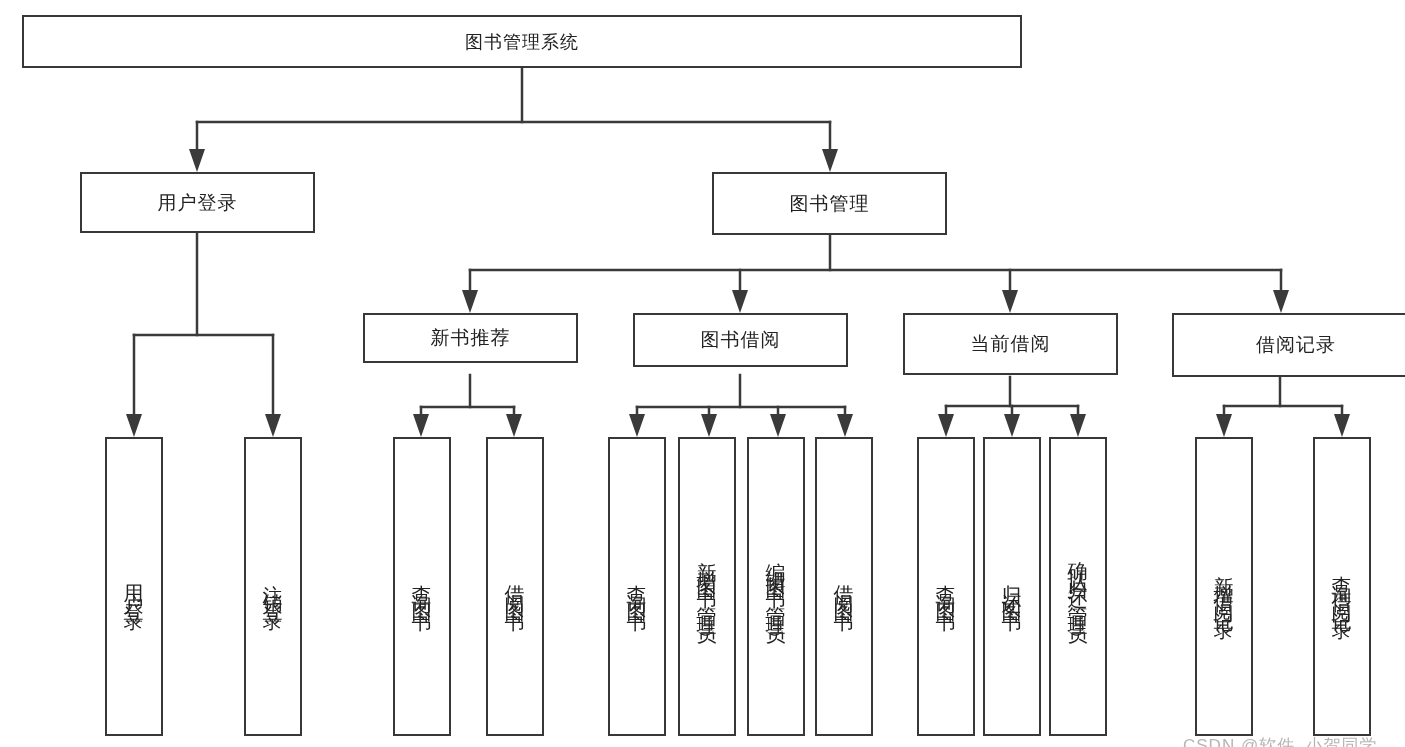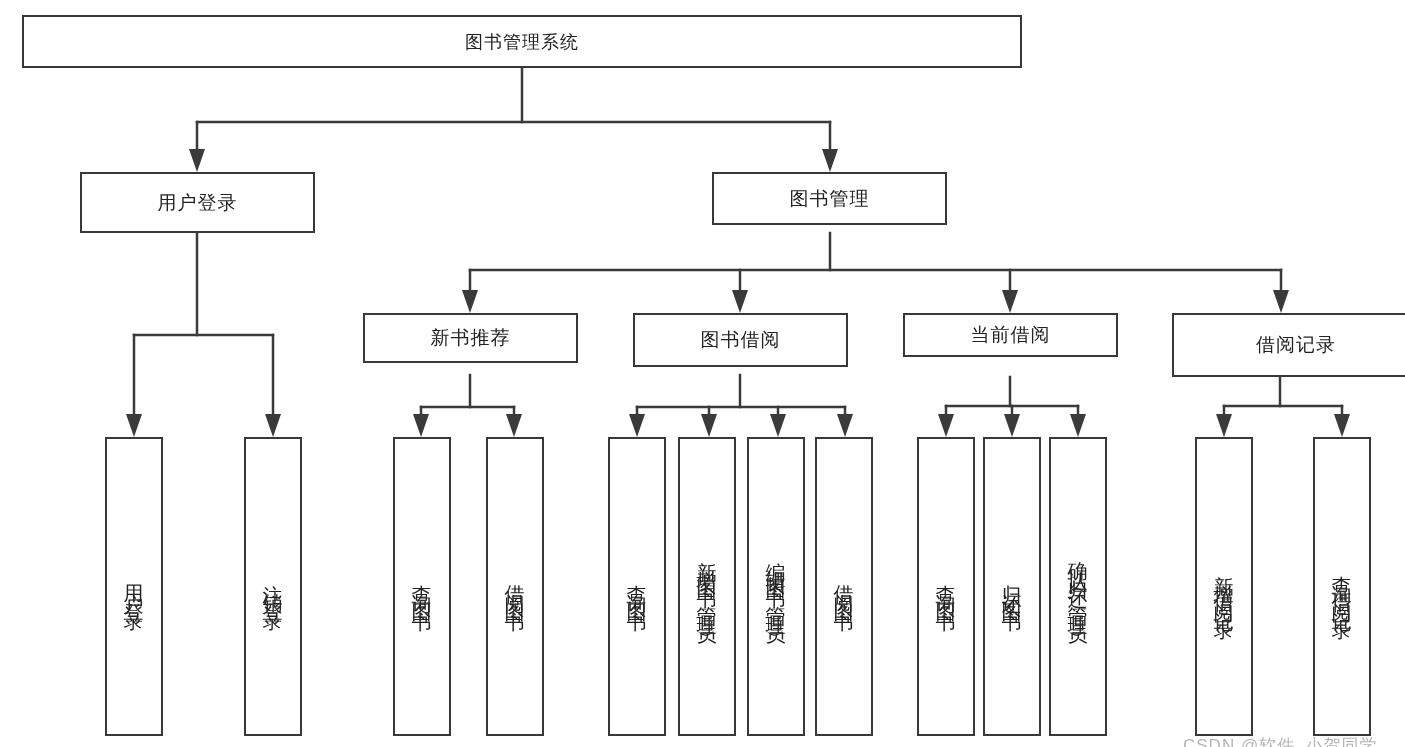--- a/index.html
+++ b/index.html
@@ -35,24 +35,24 @@
     writing-mode: vertical-lr;
     text-orientation: mixed;
     font-size: 20px;
     letter-spacing: 9px;
     line-height: 1;
     white-space: nowrap;
   }
   
   #root      { left: 22px;   top: 15px;  width: 1000px; height: 53px; }
   #n-user    { left: 80px;   top: 172px; width: 235px;  height: 61px; }
-  #n-book    { left: 712px;  top: 172px; width: 235px;  height: 53px; }
+  #n-book    { left: 712px;  top: 172px; width: 235px;  height: 63px; }
   #g-new     { left: 363px;  top: 313px; width: 215px;  height: 50px; }
   #g-borrow  { left: 633px;  top: 313px; width: 215px;  height: 54px; }
-  #g-current { left: 903px;  top: 313px; width: 215px;  height: 44px; }
+  #g-current { left: 903px;  top: 313px; width: 215px;  height: 62px; }
   #g-record  { left: 1172px; top: 313px; width: 248px;  height: 64px; }
   #lf-login   { left: 105px; }
   #lf-logout  { left: 244px; }
   #lf-nb-q    { left: 393px; }
   #lf-nb-b    { left: 486px; }
   #lf-bb-q    { left: 608px; }
   #lf-bb-add  { left: 678px; }
   #lf-bb-edit { left: 747px; }
   #lf-bb-b    { left: 815px; }
   #lf-cb-q    { left: 917px; }

